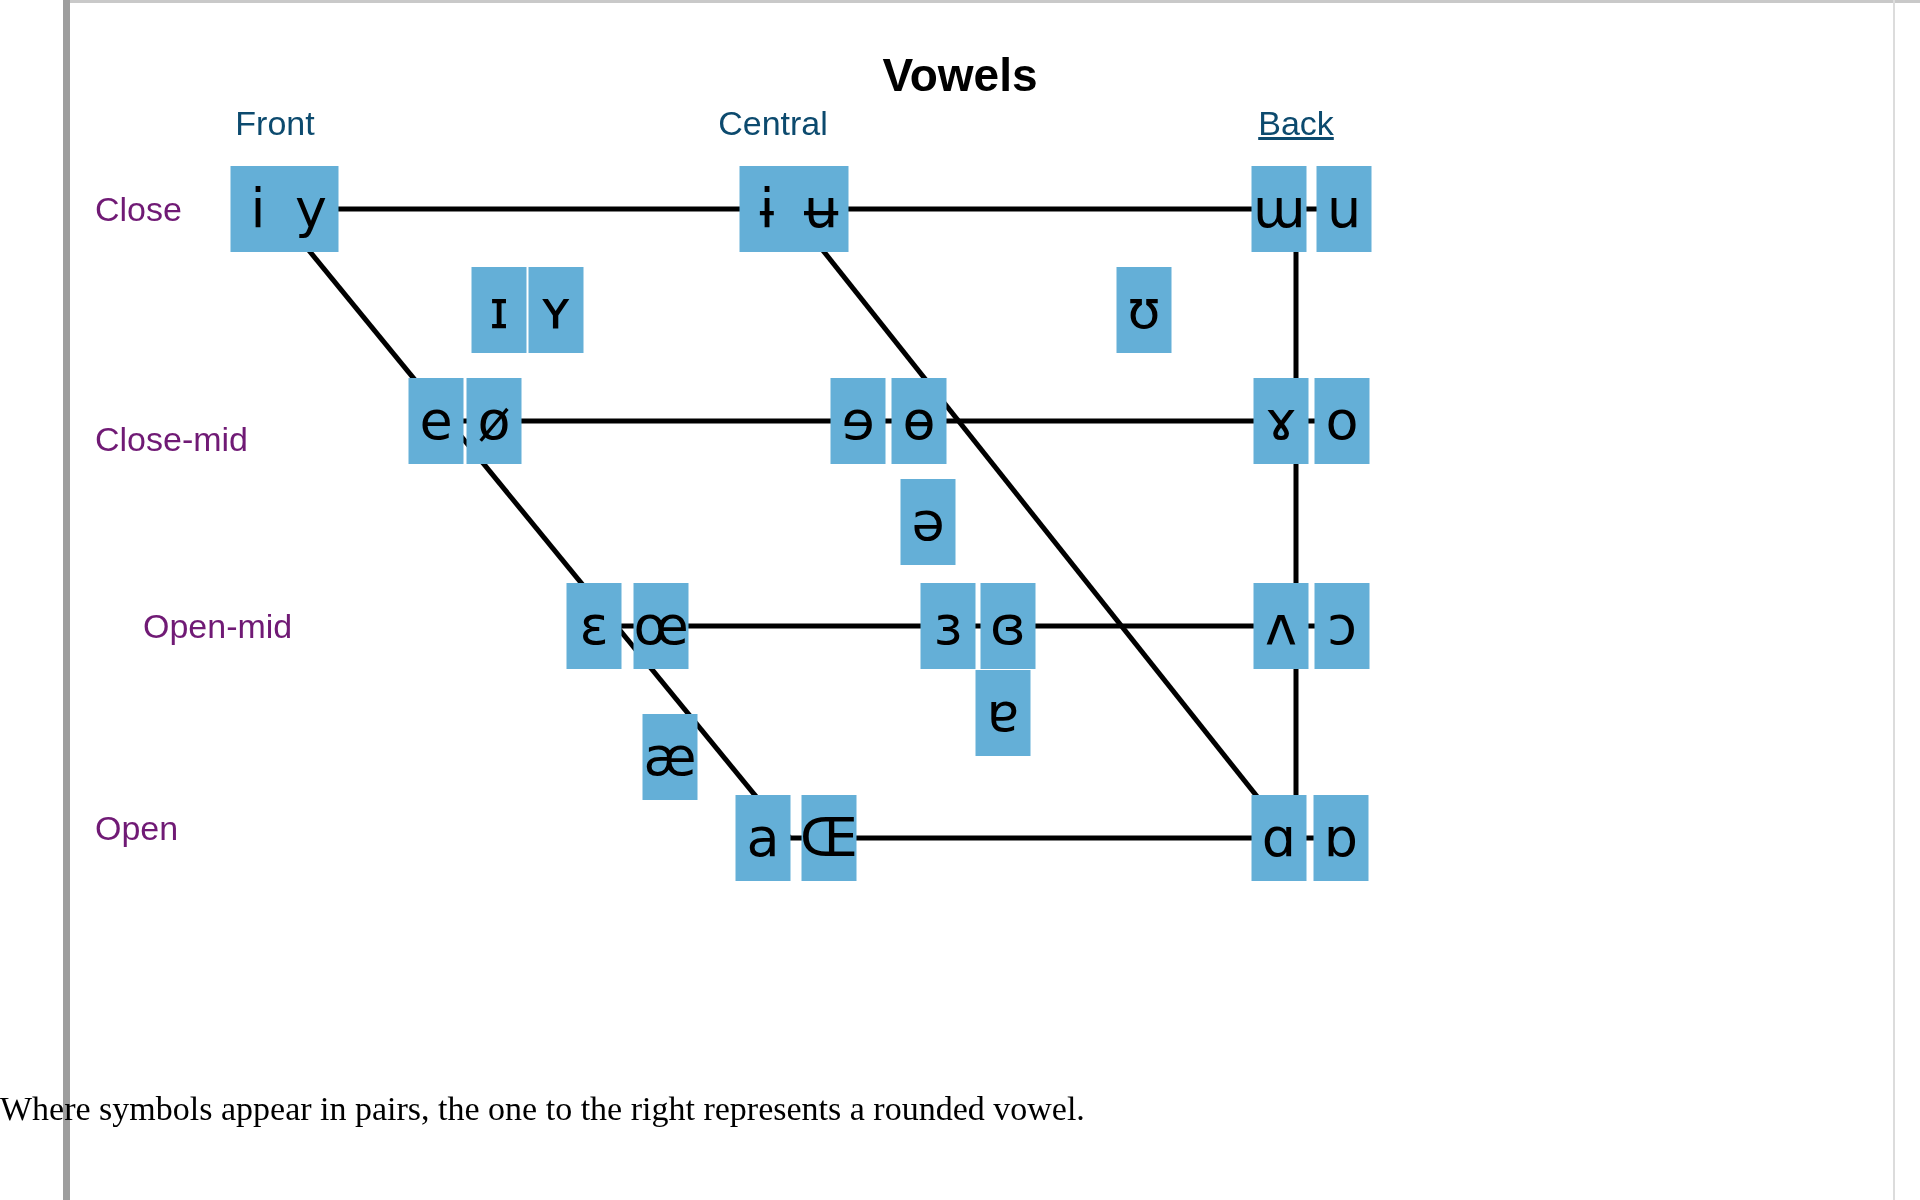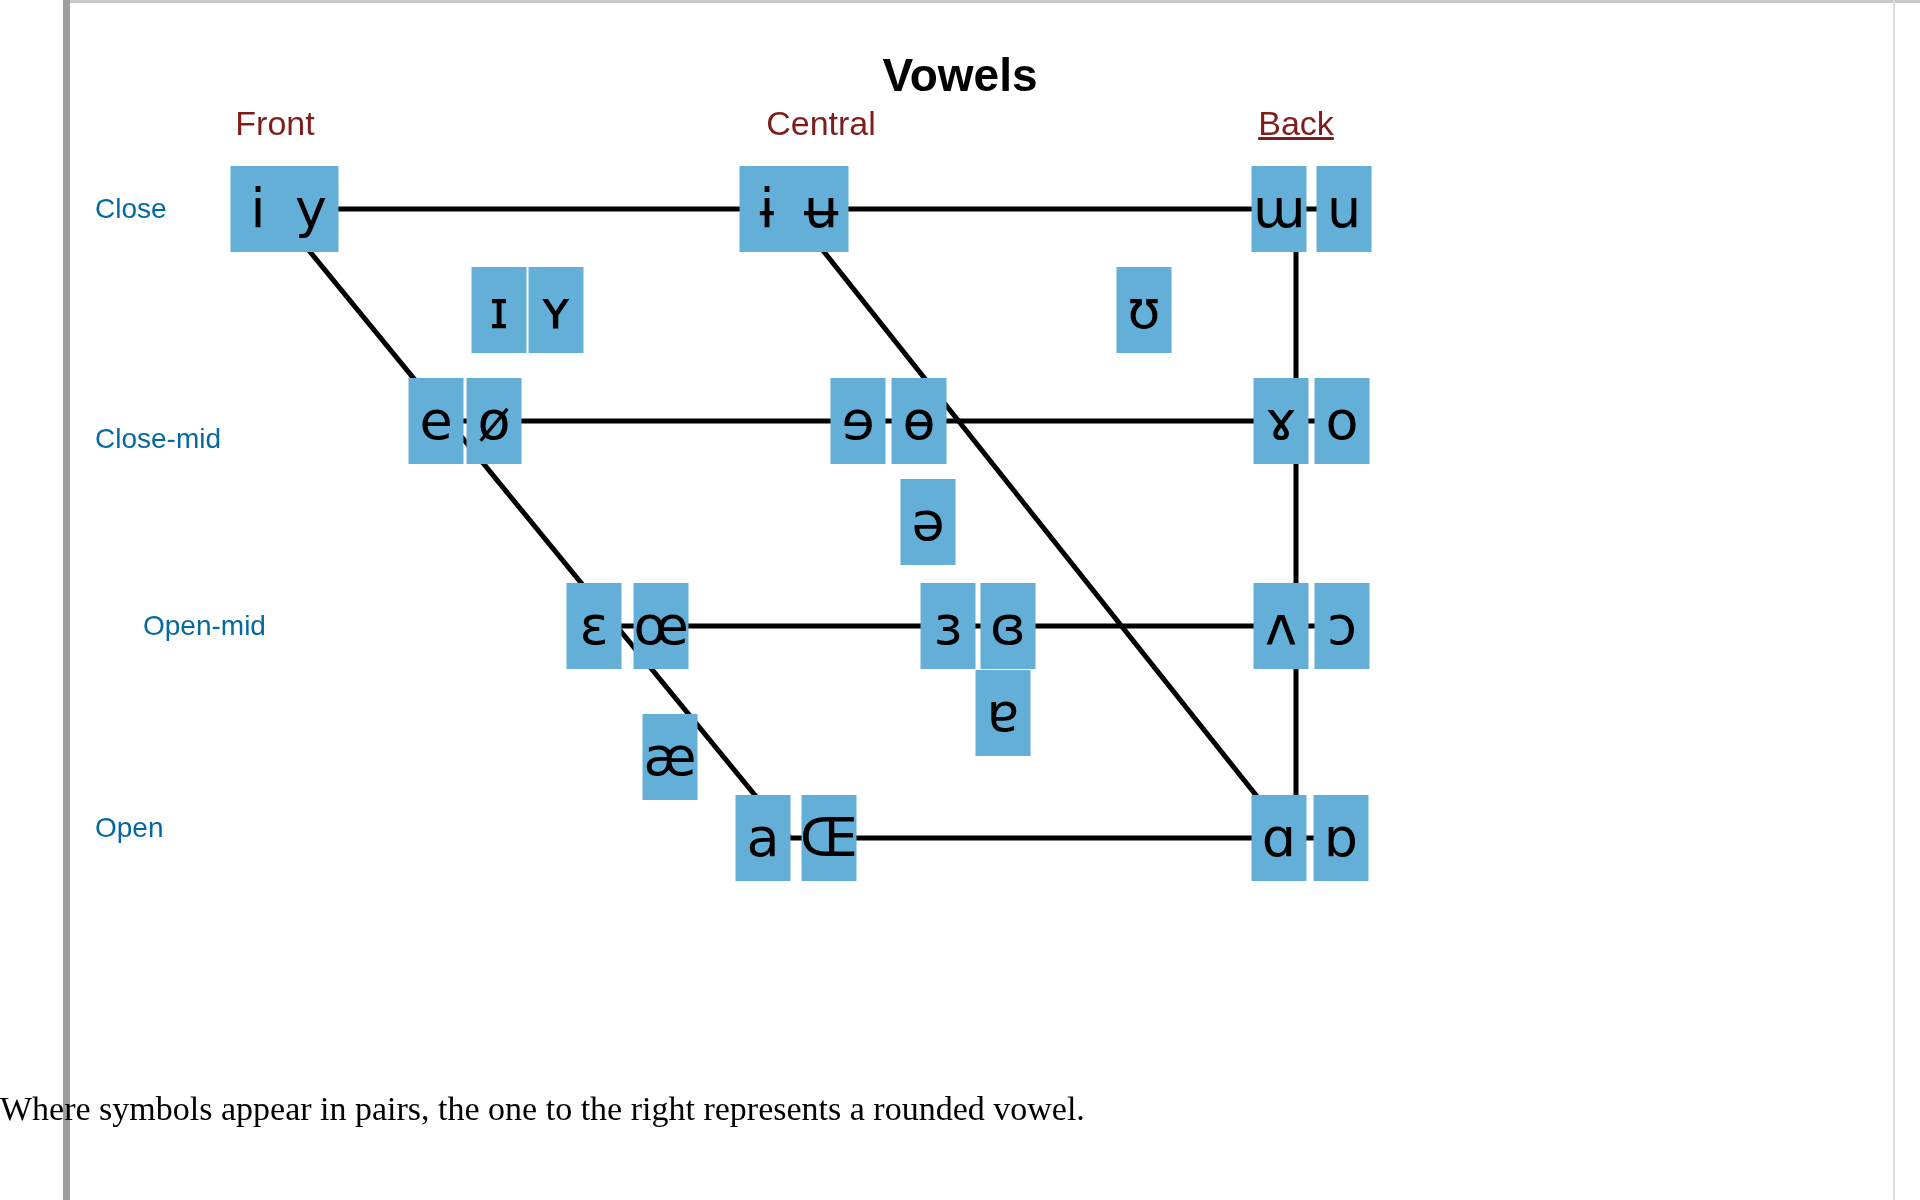--- a/index.html
+++ b/index.html
@@ -52,30 +52,30 @@
     font-size: 46px;
     font-weight: bold;
     color: #000000;
     letter-spacing: 0px;
   }
 
   
   .col-header {
     position: absolute;
     font-size: 34px;
-    color: #7f1d1d;
+    color: #0c4a6e;
     white-space: nowrap;
     transform: translateX(-50%);
   }
 
   
   .row-label {
     position: absolute;
-    font-size: 28px;
-    color: #0369a1;
+    font-size: 34px;
+    color: #701a75;
     white-space: nowrap;
     transform: translateY(-50%);
   }
 
   
   #chart-lines {
     position: absolute;
     left: 0;
     top: 0;
     width: 1920px;
@@ -115,21 +115,21 @@
 
 <div id="page">
 
   <div id="frame-left"></div>
   <div id="frame-top"></div>
   <div id="frame-right"></div>
 
   <div id="chart-title">Vowels</div>
 
   <div class="col-header" style="left:275px;  top:104px;">Front</div>
-  <div class="col-header" style="left:773px;  top:104px;margin-left:48px;">Central</div>
+  <div class="col-header" style="left:773px;  top:104px;">Central</div>
   <div class="col-header" style="left:1296px; top:104px;text-decoration:underline;">Back</div>
 
   <div class="row-label" style="left:95px;  top:209px;">Close</div>
   <div class="row-label" style="left:95px;  top:409px;margin-top:30px;">Close-mid</div>
   <div class="row-label" style="left:95px;  top:626px;margin-left:48px;">Open-mid</div>
   <div class="row-label" style="left:95px;  top:828px;">Open</div>
 
   <svg id="chart-lines" viewBox="0 0 1920 1200">
     <g stroke="#000000" stroke-width="5" fill="none" shape-rendering="geometricPrecision">
       <line x1="275" y1="209" x2="1330" y2="209"></line>

